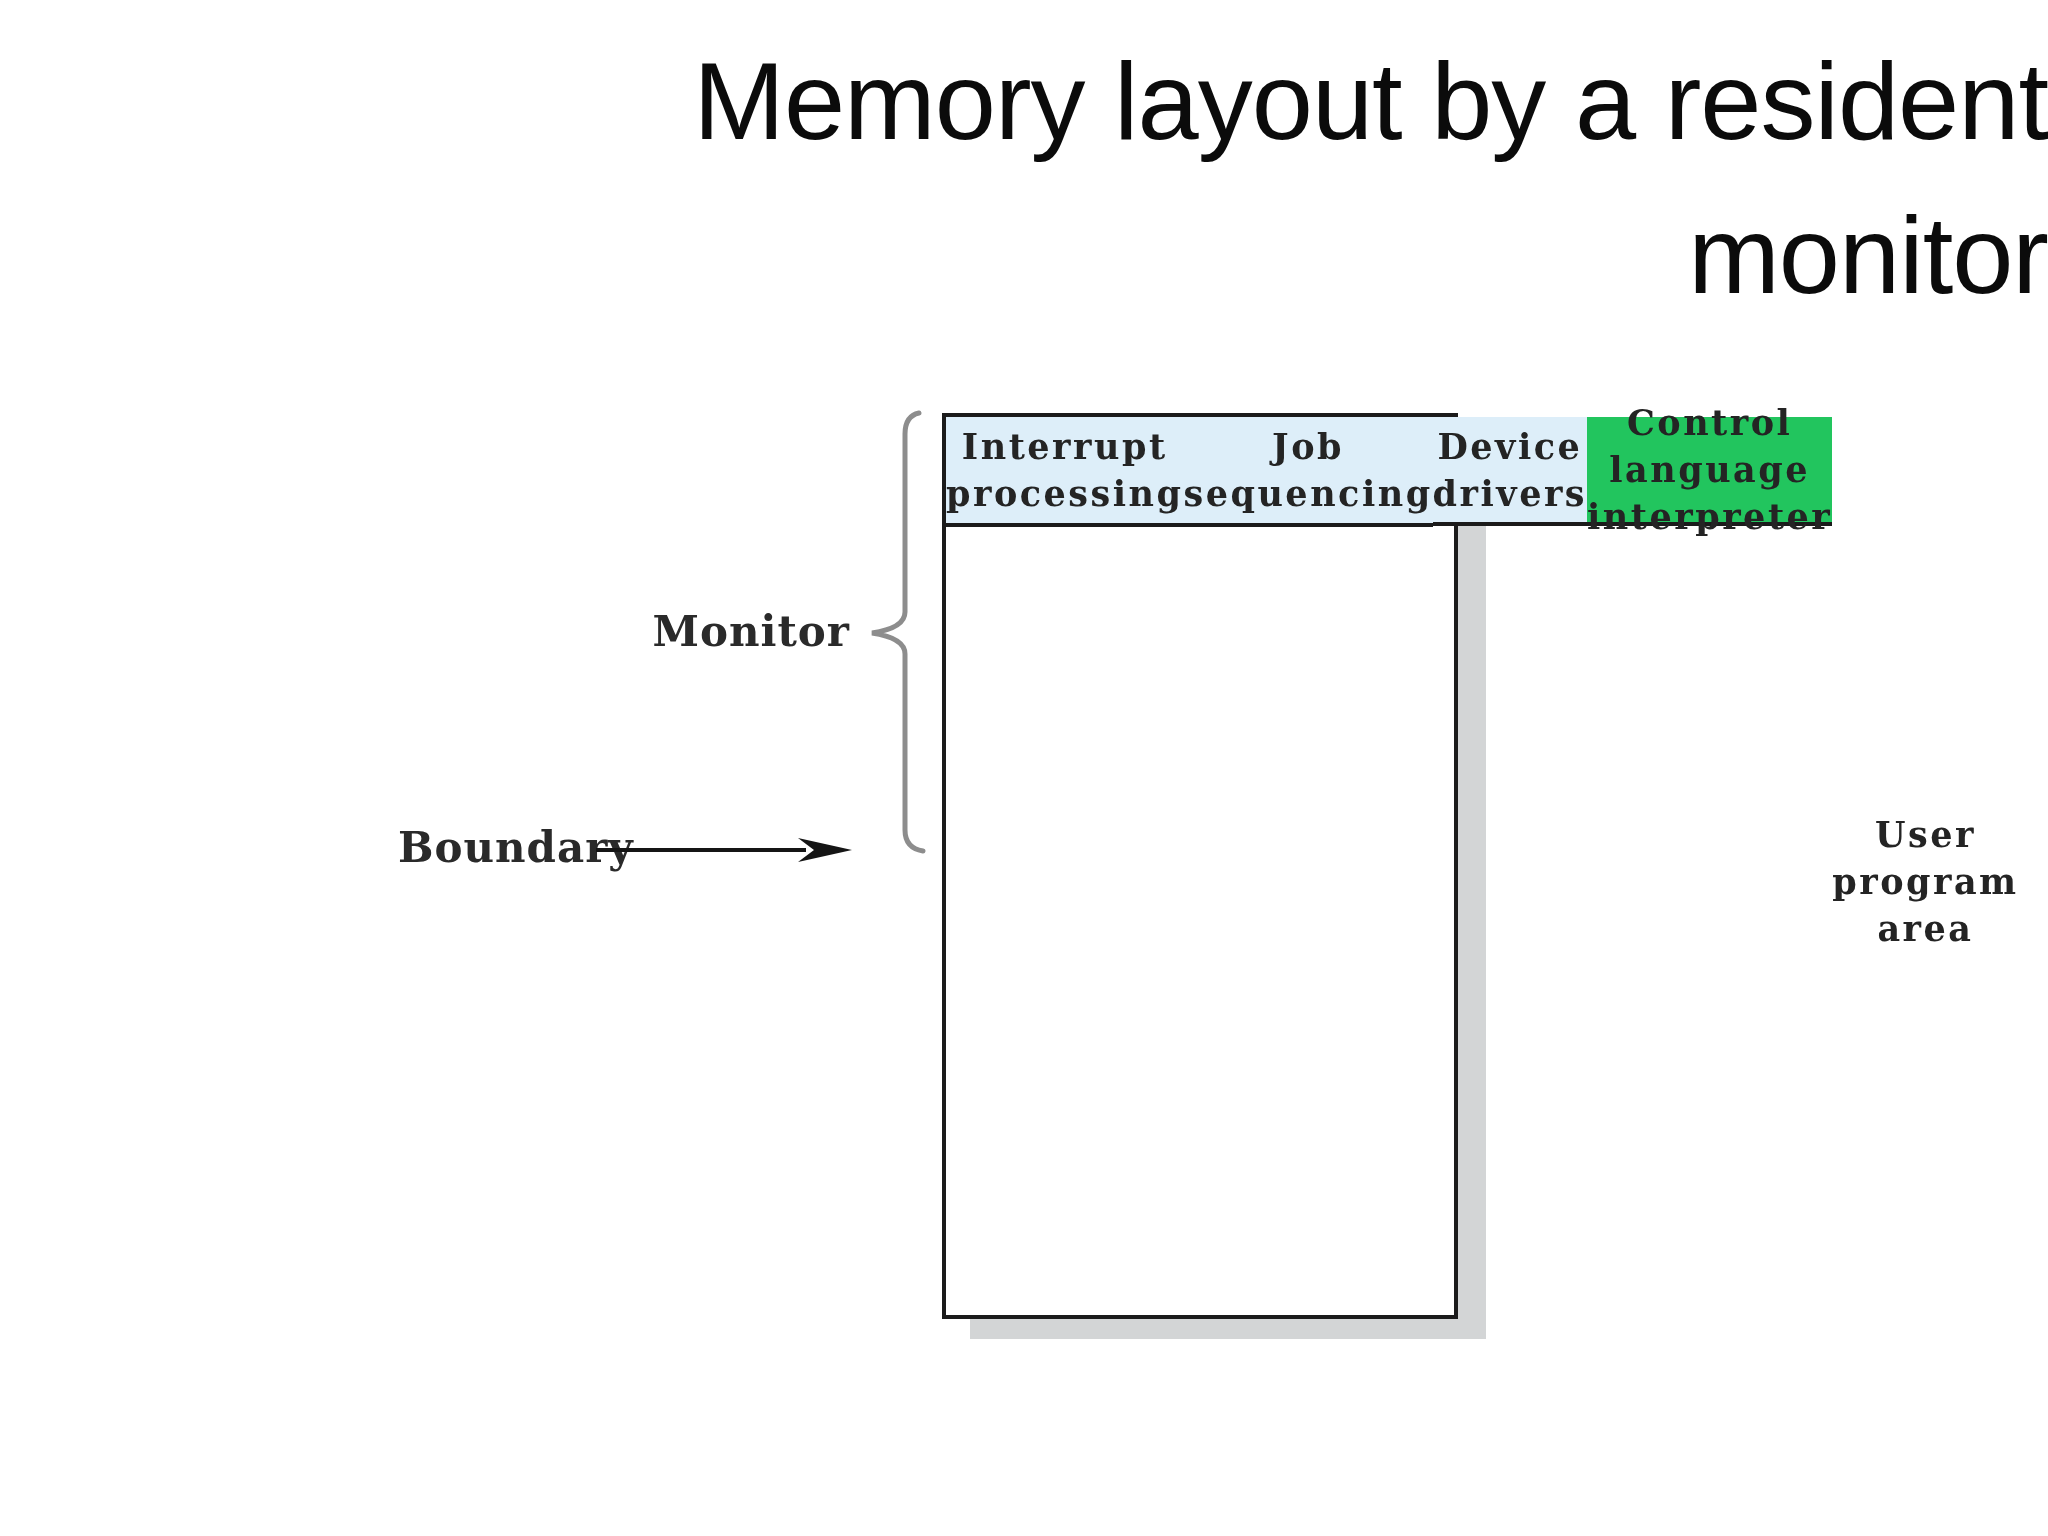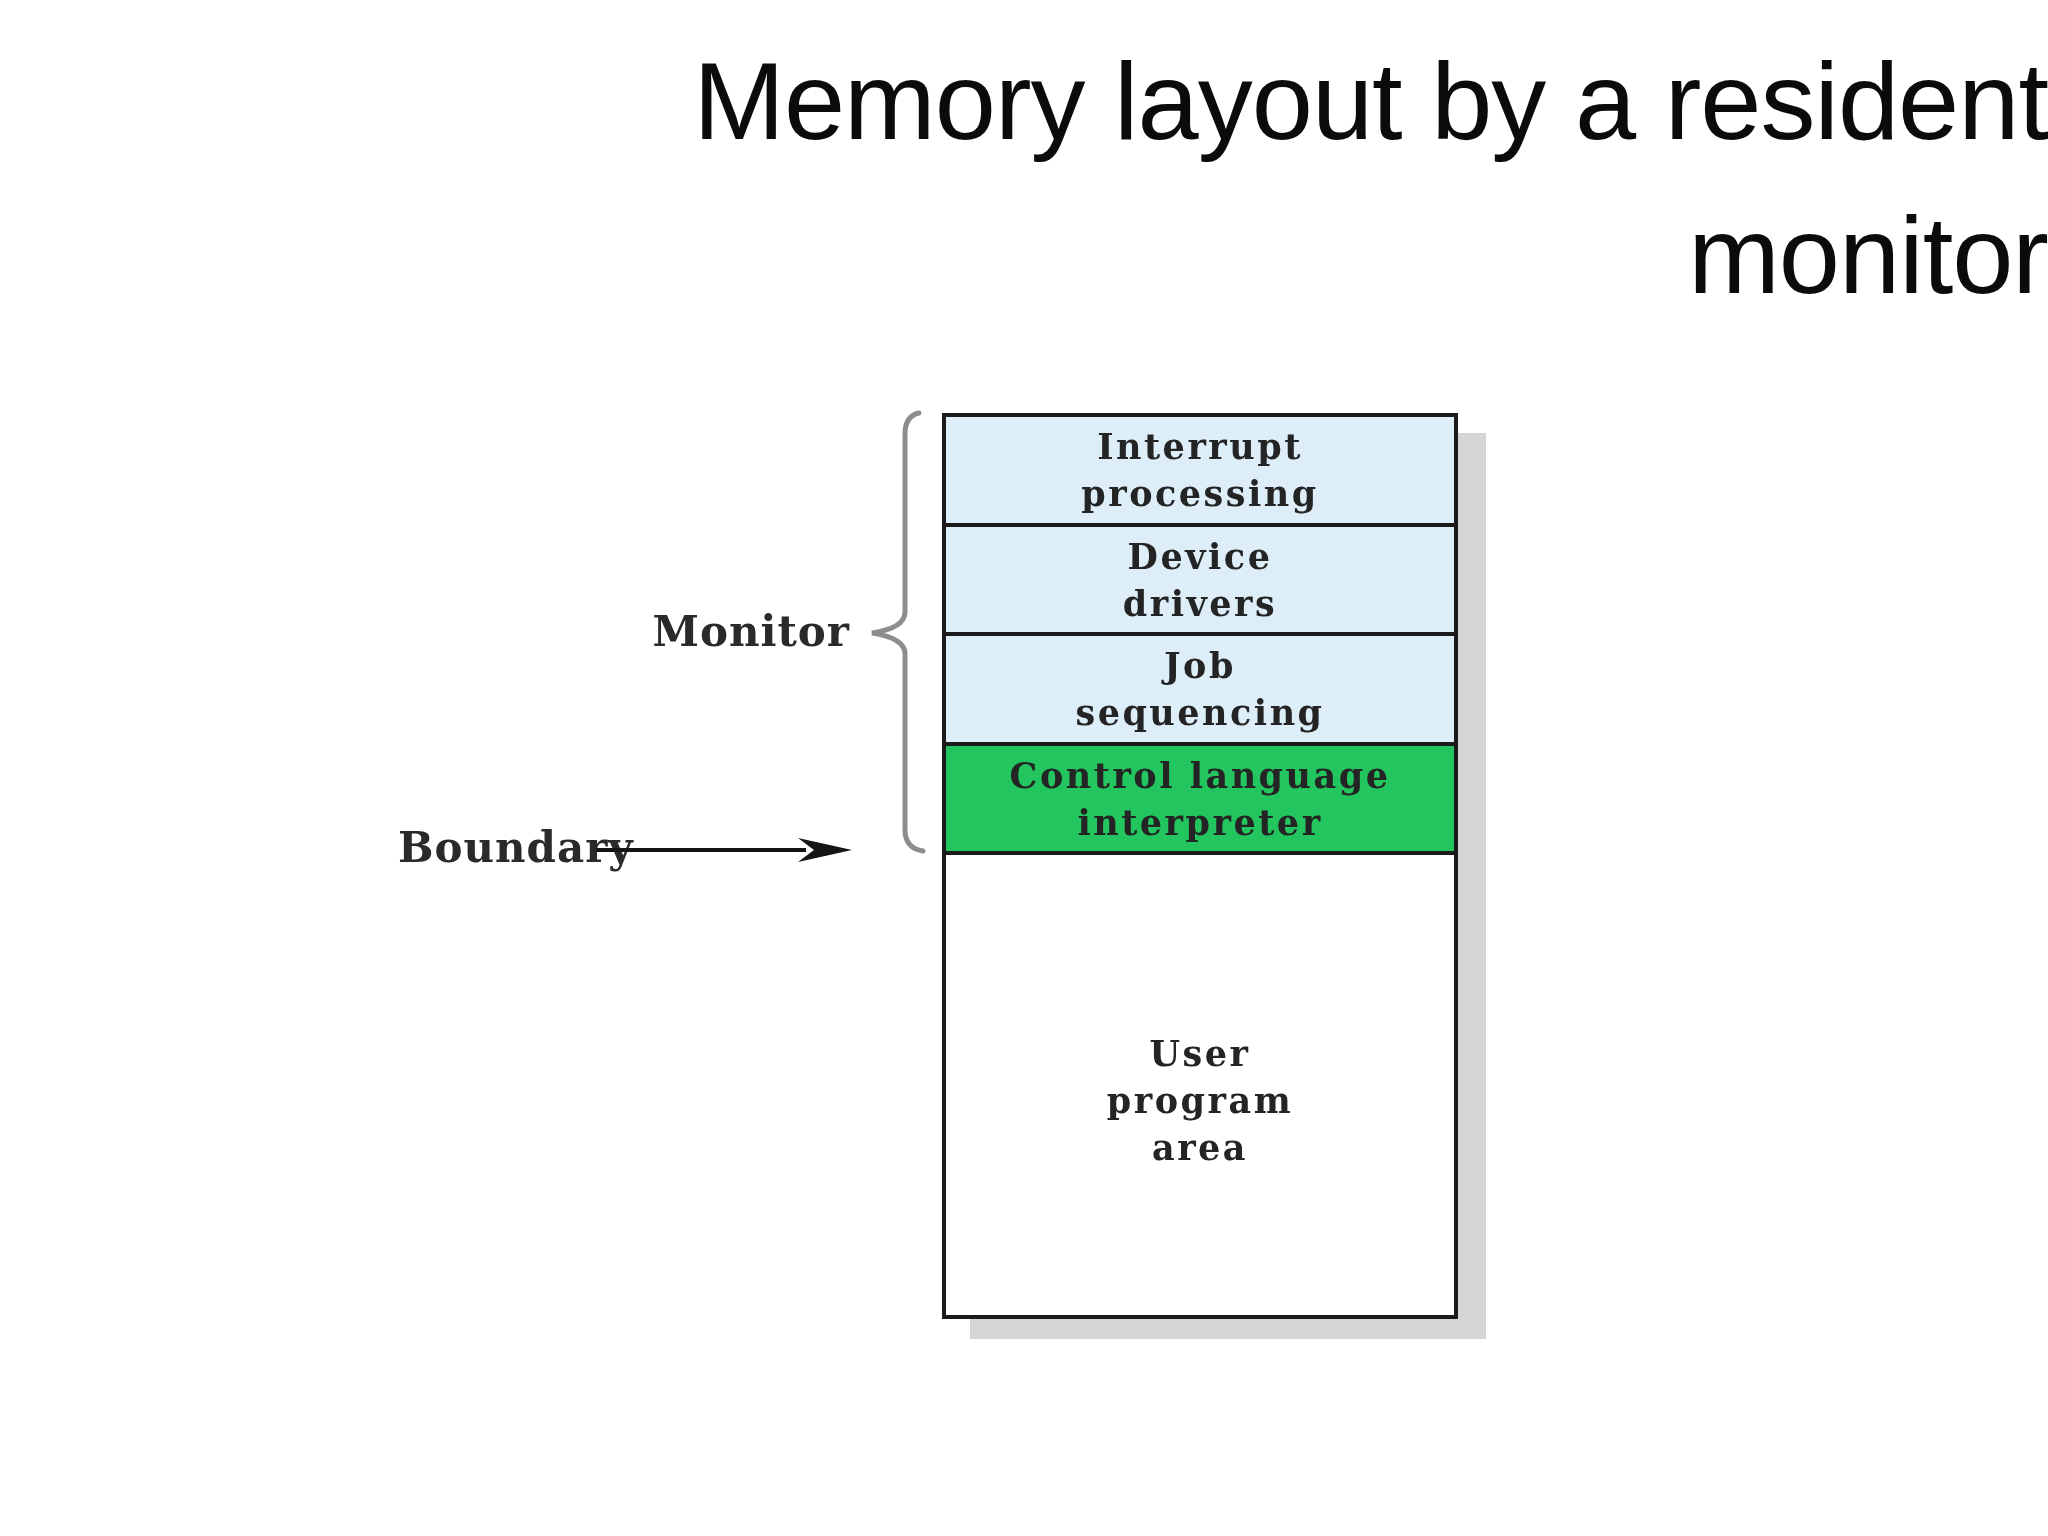--- a/index.html
+++ b/index.html
@@ -40,21 +40,21 @@
     position: absolute;
     left: 942px;
     top: 413px;
     width: 516px;
     height: 906px;
     box-sizing: border-box;
     border: 4px solid #1b1b1b;
     background: #ffffff;
     box-shadow: 28px 20px 0 #d3d5d6;
     display: flex;
-    flex-direction: column;
+    flex-direction: row;
   }
   .sec {
     box-sizing: border-box;
     display: flex;
     align-items: center;
     justify-content: center;
     text-align: center;
   }
   .sec .sec-label {
     white-space: pre-line;
@@ -133,27 +133,27 @@
     <svg class="arrow-svg" viewBox="0 0 268 36" aria-hidden="true">
       <line x1="2" y1="18" x2="212" y2="18" stroke="#151515" stroke-width="4"></line>
       <polygon points="204,6 258,18 204,30 220,18" fill="#151515"></polygon>
     </svg>
 
     <div class="memory-box">
       <div class="sec sec-1" style="background-color: rgb(221, 238, 249);">
         <span class="sec-label">Interrupt
 processing</span>
       </div>
+      <div class="sec sec-3" style="background-color: rgb(221, 238, 249);">
+        <span class="sec-label">Job
+sequencing</span>
+      </div>
       <div class="sec sec-2" style="background-color: rgb(221, 238, 249);">
         <span class="sec-label">Device
 drivers</span>
-      </div>
-      <div class="sec sec-3" style="background-color: rgb(221, 238, 249);">
-        <span class="sec-label">Job
-sequencing</span>
       </div>
       <div class="sec sec-4" style="background-color: #22c55e;">
         <span class="sec-label">Control language
 interpreter</span>
       </div>
       <div class="sec sec-5" style="background-color: rgb(255, 255, 255);">
         <span class="sec-label">User
 program
 area</span>
       </div>

